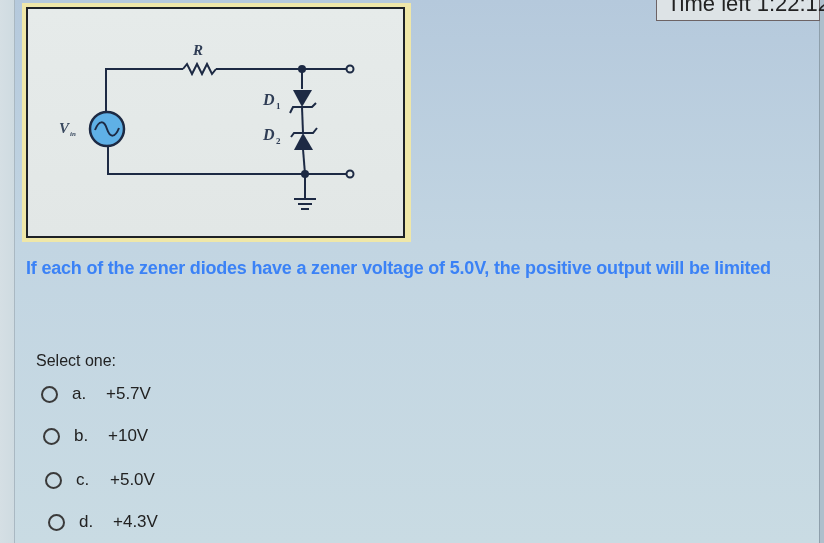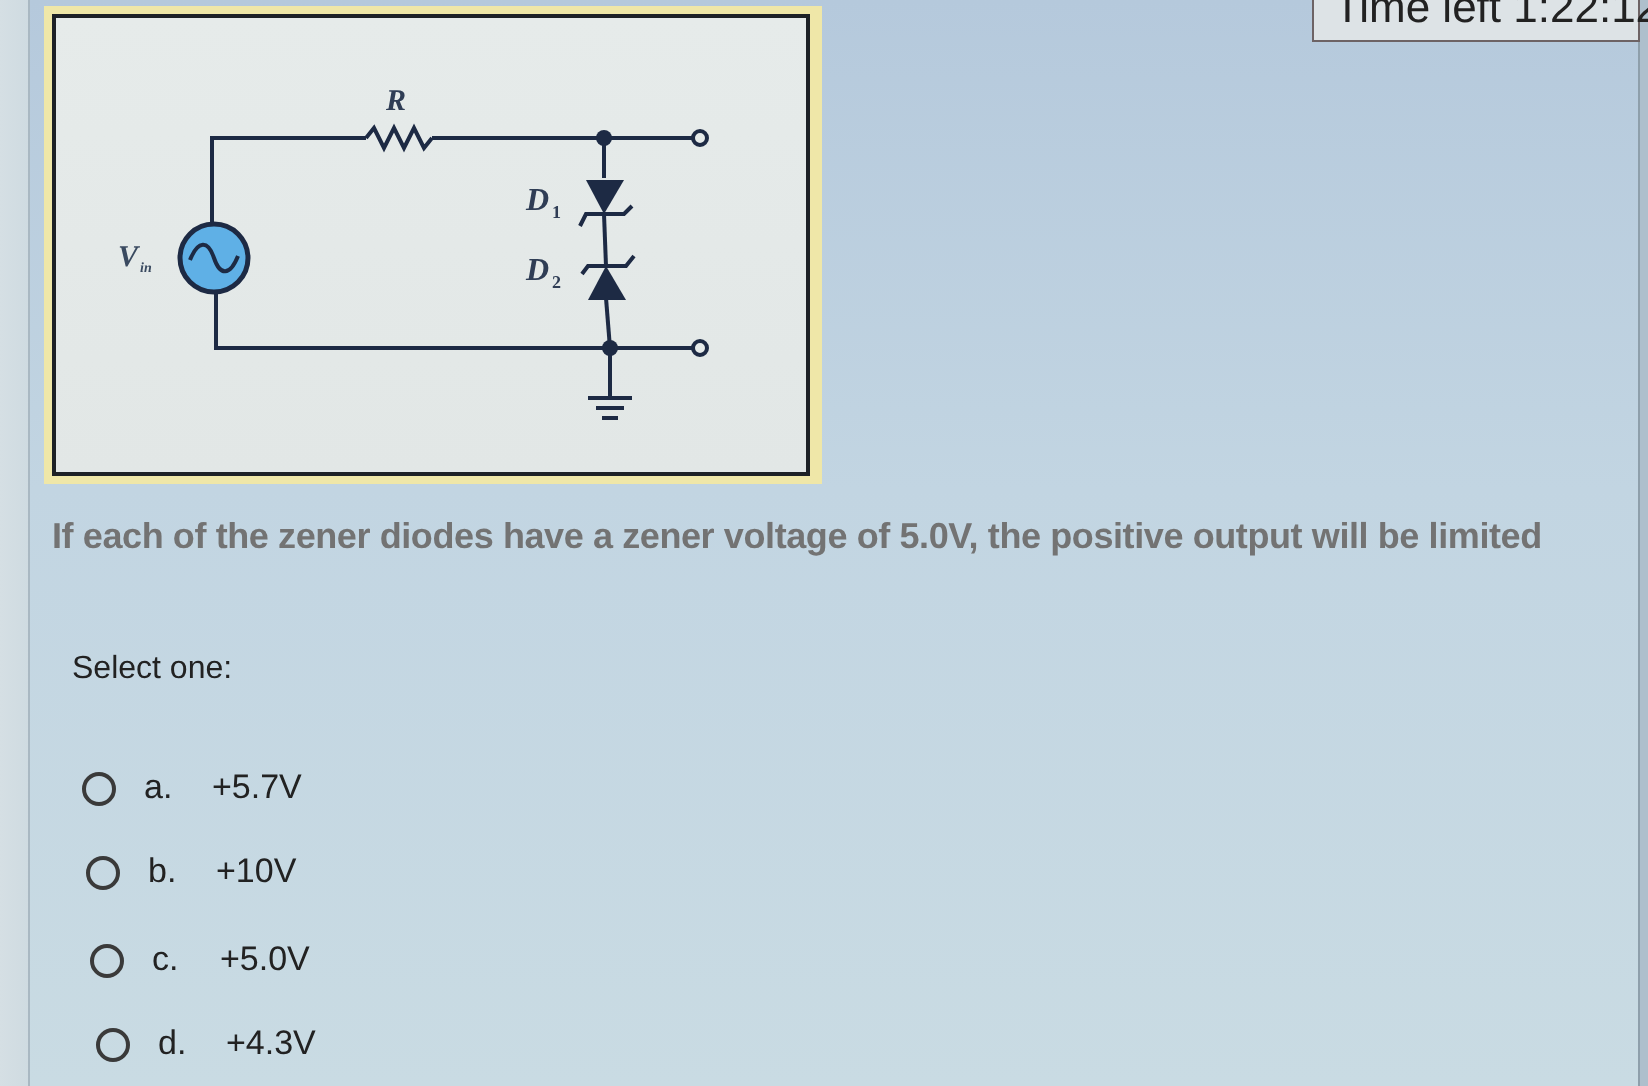--- a/index.html
+++ b/index.html
@@ -29,26 +29,26 @@
       background:#efe7a8; box-sizing:border-box;
     }
     .figure-inner {
       position:absolute; left:4px; top:4px; width:379px; height:231px;
       border:2px solid #1d2126; box-sizing:border-box;
       background: linear-gradient(180deg, #e6ebea 0%, #e2e7e6 100%);
     }
     .figure-inner svg { position:absolute; left:0; top:0; }
     .question {
       position:absolute; left:26px; top:246px; width:780px;
-      font-size:18px; line-height:44px; font-weight:bold; color:#737373;
+      font-size:18px; line-height:44px; font-weight:bold; color:#3b82f6;
       letter-spacing:-0.2px;
     }
     .question .q2 { font-weight:normal; }
     .select-label {
-      position:absolute; left:36px; top:326px; font-size:16px; color:#222;
+      position:absolute; left:36px; top:352px; font-size:16px; color:#222;
     }
     .option {
       position:absolute; left:41px; height:26px; display:flex; align-items:center;
       font-size:17px; color:#222; cursor:pointer;
     }
     .radio {
       width:17px; height:17px; border:2px solid #3a3a3a; border-radius:50%;
       box-sizing:border-box; background:transparent; margin-right:14px;
     }
     .opt-letter { width:34px; }

